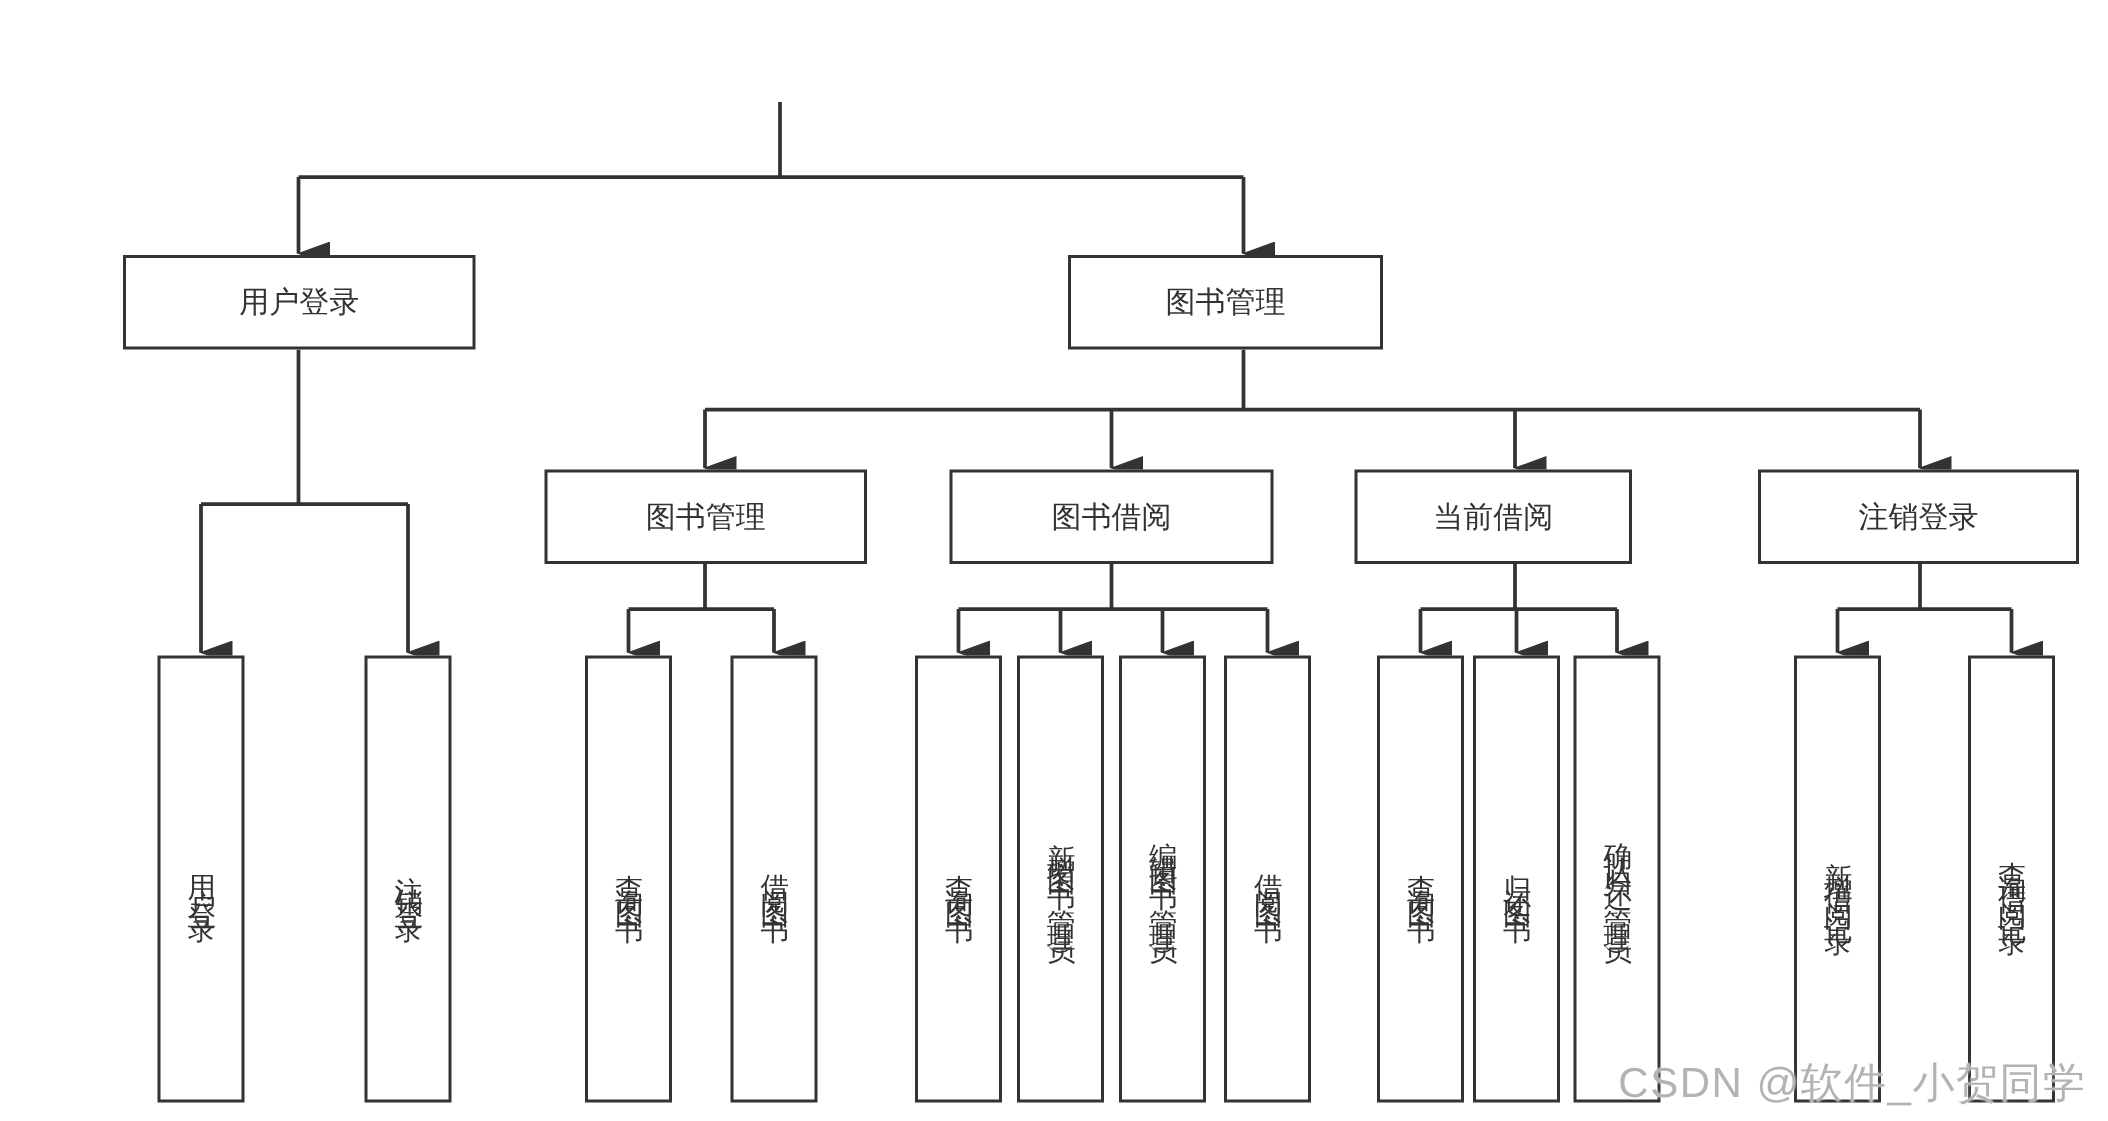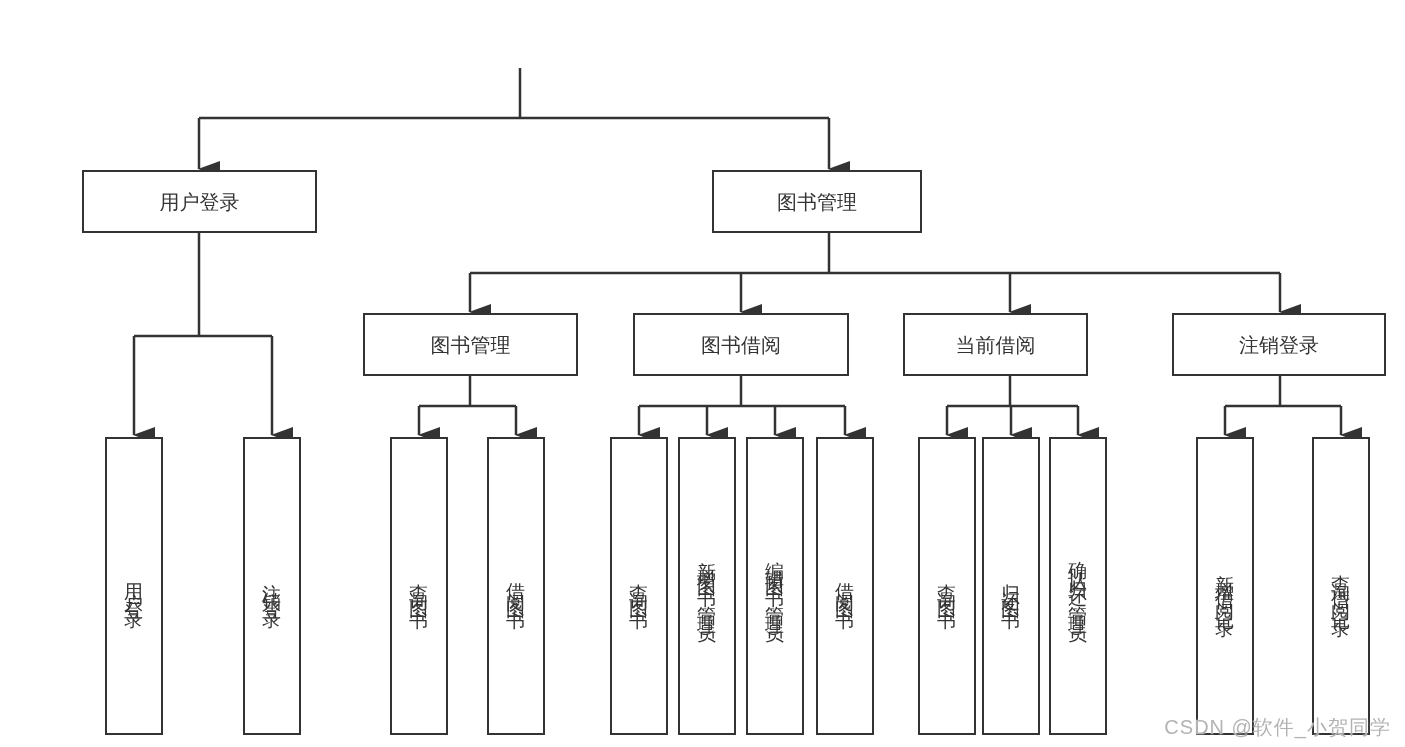--- a/index.html
+++ b/index.html
@@ -17,21 +17,21 @@
     display:flex; align-items:center; justify-content:center;
     font-size:20px; line-height:1; color:var(--text,#333333);
     white-space:nowrap; z-index:2;
   }
   .vbox {
     writing-mode:vertical-rl; text-orientation:mixed;
     letter-spacing:9px; font-size:19px; white-space:normal;
   }
   #watermark {
     position:absolute; right:14px; bottom:6px; z-index:3;
-    font-size:20px; color:var(--watermark,#b3b3b3); letter-spacing:1px;
+    font-size:28px; color:var(--watermark,#b3b3b3); letter-spacing:1px;
     text-shadow:0 0 2px #ffffff;
   }
 </style>
 </head>
 <body>
 
 <div id="stage">
 
   <svg id="wires" viewBox="0 0 1405 747" xmlns="http://www.w3.org/2000/svg">
     <defs>

